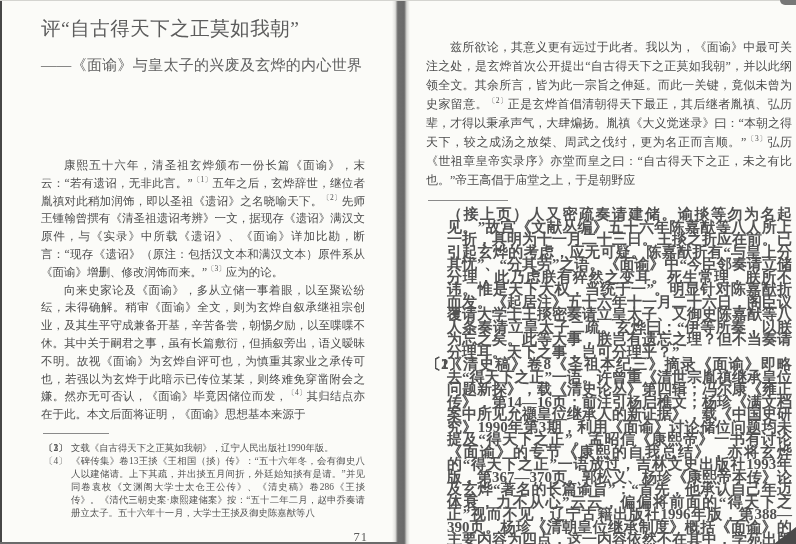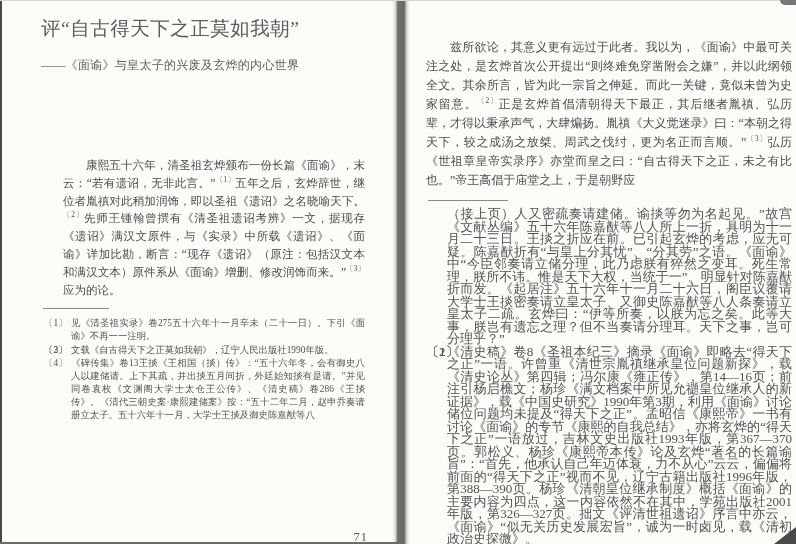--- a/index.html
+++ b/index.html
@@ -20,78 +20,79 @@
   }
   .page{position:absolute;top:0;height:544px;overflow:hidden;color:#4a4a4a;}
   .page-left{left:2px;width:390px;padding:16px 31px 0 39px;box-sizing:content-box;}
   .page-left{width:324px;}
   .page-right{left:407px;width:366px;padding:38px 4px 0 19px;}
   h1.title{
     margin:0 0 15px 0;font-size:19.5px;line-height:26px;font-weight:500;
     color:#5c5c5c;letter-spacing:0.5px;white-space:nowrap;
   }
   h2.subtitle{
-    margin:0 0 84px 0;font-size:12px;line-height:16px;font-weight:400;
+    margin:0 0 84px 0;font-size:15px;line-height:16px;font-weight:400;
     color:#606060;letter-spacing:0.3px;white-space:nowrap;
   }
   .body-text p{margin:0;text-align:justify;text-justify:inter-ideograph;text-indent:2em;}
-  .page-left .body-text p{font-size:11.5px;line-height:17.8px;color:#4c4c4c;margin-left:22px;}
+  .page-left .body-text p{font-size:11.5px;line-height:17.8px;color:#4c4c4c;}
   .page-right .body-text p{font-size:12px;line-height:19px;color:#4c4c4c;}
   .sup{font-size:7.5px;vertical-align:super;line-height:0;}
   .fn-sep{border-top:1px solid #8a8a8a;height:0;}
   .page-left .fn-sep{width:66px;margin:9px 0 8px 2px;}
   .page-right .fn-sep{width:80px;margin:10px 0 7px 2px;}
   .footnotes{color:#525252;}
   .page-left .footnotes .fn{position:relative;padding-left:30px;font-size:9.4px;line-height:13.1px;text-align:justify;}
   .page-left .footnotes .fn-marker{position:absolute;left:3px;top:0;}
-  .page-right .footnotes .fn{position:relative;padding-left:21px;font-size:13px;line-height:12.5px;text-align:justify;}
+  .page-right .footnotes .fn{position:relative;padding-left:21px;font-size:15px;line-height:12.5px;text-align:justify;font-weight:bold;}
   .page-right .footnotes .fn-marker{position:absolute;left:0;top:0;}
   .page-num{
     position:absolute;right:28px;bottom:15px;
     font-size:12.5px;color:#5a5a5a;letter-spacing:1px;
   }
 </style>
 </head>
 <body>
 
 <div id="scan">
 
   <div class="page page-left">
     <h1 class="title">评“自古得天下之正莫如我朝”</h1>
     <h2 class="subtitle">——《面谕》与皇太子的兴废及玄烨的内心世界</h2>
 
     <div class="body-text">
       <p><span>康熙五十六年，清圣祖玄烨颁布一份长篇《面谕》，末云：“若有遗诏，无非此言。”</span><span class="sup">〔1〕</span><span>五年之后，玄烨辞世，继位者胤禛对此稍加润饰，即以圣祖《遗诏》之名晓喻天下。</span><span class="sup">〔2〕</span><span>先师王锺翰曾撰有《清圣祖遗诏考辨》一文，据现存《遗诏》满汉文原件，与《实录》中所载《遗诏》、《面谕》详加比勘，断言：“现存《遗诏》（原注：包括汉文本和满汉文本）原件系从《面谕》增删、修改润饰而来。”</span><span class="sup">〔3〕</span><span>应为的论。</span></p>
+      <p><span>向来史家论及《面谕》，多从立储一事着眼，以至聚讼纷纭，未得确解。稍审《面谕》全文，则为玄烨自叙承继祖宗创业，及其生平守成兼备开基，辛苦备尝，朝惕夕励，以至喋喋不休。其中关于嗣君之事，虽有长篇敷衍，但插叙旁出，语义暧昧不明。故视《面谕》为玄烨自评可也，为慎重其家业之承传可也，若强以为玄烨于此暗示已传位某某，则终难免穿凿附会之嫌。然亦无可否认，《面谕》毕竟因储位而发，</span><span class="sup">〔4〕</span><span>其归结点亦在于此。本文后面将证明，《面谕》思想基本来源于</span></p>
     </div>
 
     <div class="fn-sep"></div>
 
     <div class="footnotes">
       <div class="fn">
-        <span class="fn-marker">〔1〕</span><span class="fn-text">见《清圣祖实录》卷275五十六年十一月辛未（二十一日）。下引《面谕》不再一一注明。</span>
+        <span class="fn-marker">〔1〕</span>
       </div>
       <div class="fn">
         <span class="fn-marker">〔2〕</span>
       </div>
       <div class="fn">
         <span class="fn-marker">〔3〕</span><span class="fn-text">文载《自古得天下之正莫如我朝》，辽宁人民出版社1990年版。</span>
       </div>
       <div class="fn">
         <span class="fn-marker">〔4〕</span><span class="fn-text">《碑传集》卷13王掞《王相国（掞）传》：“五十六年冬，会有御史八人以建储请。上下其疏，并出掞五月间折，外廷始知掞有是请。”并见同卷袁枚《文渊阁大学士太仓王公传》、《清史稿》卷286《王掞传》。《清代三朝史案·康熙建储案》按：“五十二年二月，赵申乔奏请册立太子。五十六年十一月，大学士王掞及御史陈嘉猷等八</span>
       </div>
     </div>
 
     <div class="page-num">71</div>
   </div>
 
   <div class="gutter"></div>
 
   <div class="page page-right">
     <div class="body-text">
-      <p><span>兹所欲论，其意义更有远过于此者。我以为，《面谕》中最可关注之处，是玄烨首次公开提出“则终难免穿凿附会之嫌”，并以此纲领全文。其余所言，皆为此一宗旨之伸延。而此一关键，竟似未曾为史家留意。</span><span class="sup">〔2〕</span><span>正是玄烨首倡清朝得天下最正，其后继者胤禛、弘历辈，才得以秉承声气，大肆煸扬。胤禛《大义觉迷录》曰：“本朝之得天下，较之成汤之放桀、周武之伐纣，更为名正而言顺。”</span><span class="sup">〔3〕</span><span>弘历《世祖章皇帝实录序》亦堂而皇之曰：“自古得天下之正，未之有比也。”帝王高倡于庙堂之上，于是朝野应</span></p>
+      <p><span>兹所欲论，其意义更有远过于此者。我以为，《面谕》中最可关注之处，是玄烨首次公开提出“自古得天下之正莫如我朝”，并以此纲领全文。其余所言，皆为此一宗旨之伸延。而此一关键，竟似未曾为史家留意。</span><span class="sup">〔2〕</span><span>正是玄烨首倡清朝得天下最正，其后继者胤禛、弘历辈，才得以秉承声气，大肆煸扬。胤禛《大义觉迷录》曰：“本朝之得天下，较之成汤之放桀、周武之伐纣，更为名正而言顺。”</span><span class="sup">〔3〕</span><span>弘历《世祖章皇帝实录序》亦堂而皇之曰：“自古得天下之正，未之有比也。”帝王高倡于庙堂之上，于是朝野应</span></p>
     </div>
 
     <div class="fn-sep"></div>
 
     <div class="footnotes">
       <div class="fn cont">
         <span class="fn-text">（接上页）人又密疏奏请建储。谕掞等勿为名起见。”故宫《文献丛编》五十六年陈嘉猷等八人所上一折，具明为十一月二十三日。王掞之折应在前。已引起玄烨的考虑，应无可疑。陈嘉猷折有“与皇上分其忧”、“分其劳”之语。《面谕》中“今臣邻奏请立储分理，此乃虑朕有猝然之变耳。死生常理，朕所不讳。惟是天下大权，当统于一”。明显针对陈嘉猷折而发。《起居注》五十六年十一月二十六日，阁臣议覆请大学士王掞密奏请立皇太子、又御史陈嘉猷等八人条奏请立皇太子二疏。玄烨曰：“伊等所奏，以朕为忘之矣。此等大事，朕岂有遗忘之理？但不当奏请分理耳。天下之事，岂可分理乎？”</span>
       </div>
       <div class="fn">
         <span class="fn-marker">〔1〕</span>

